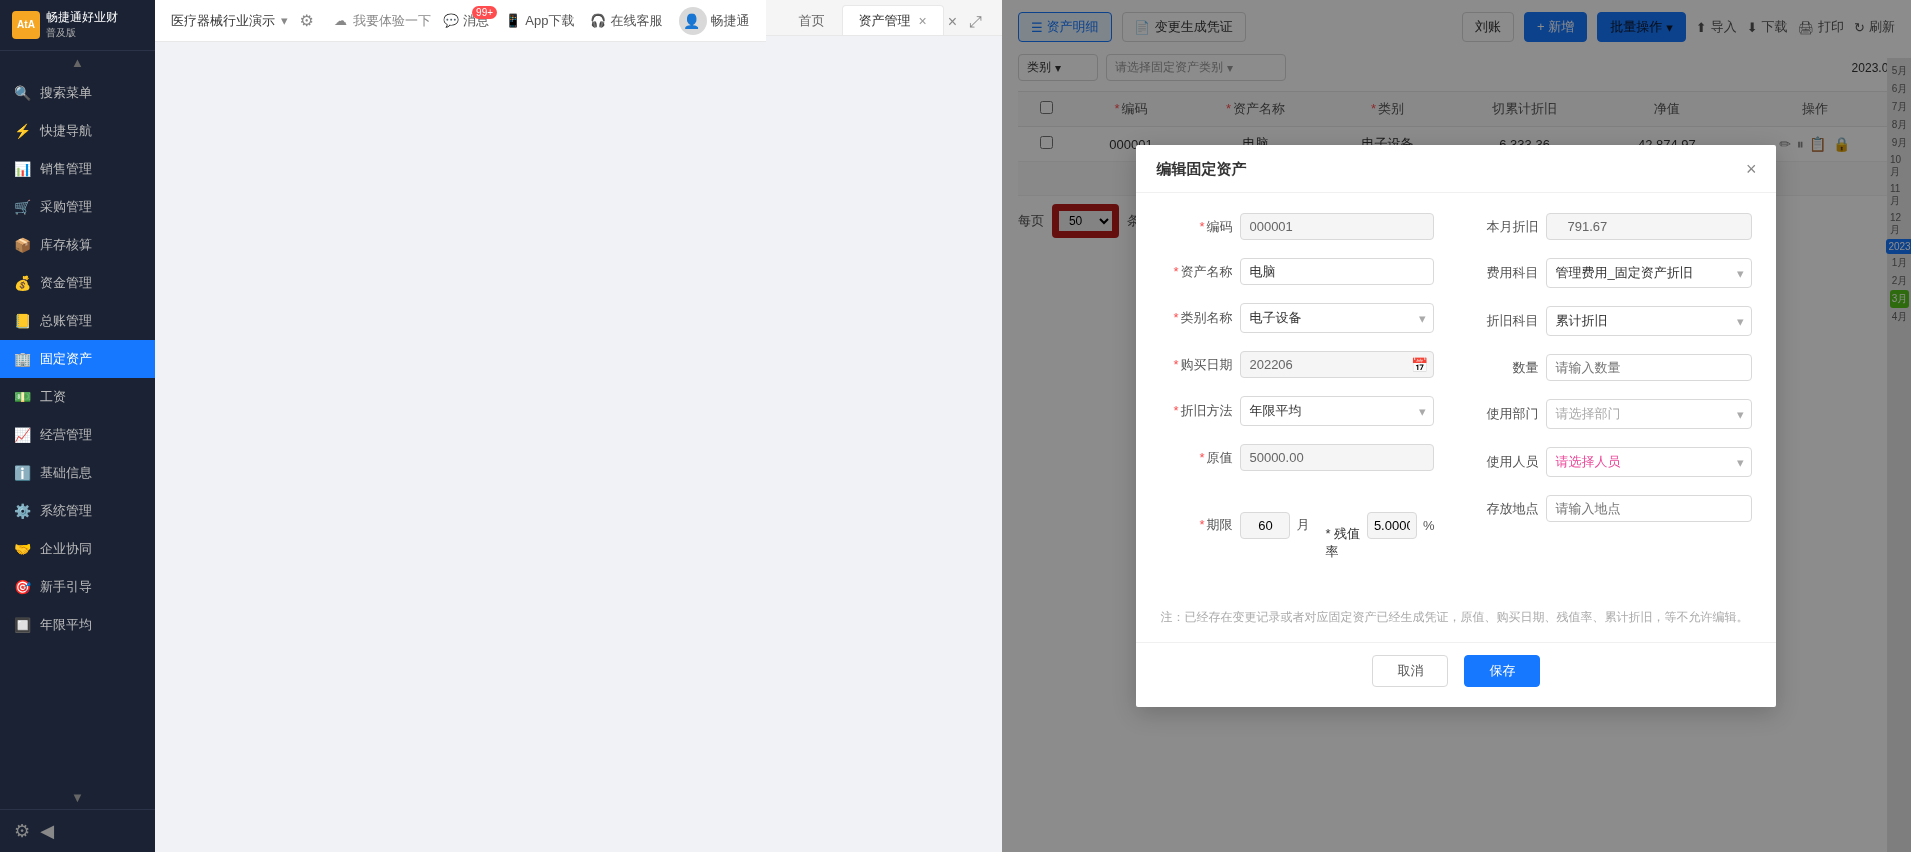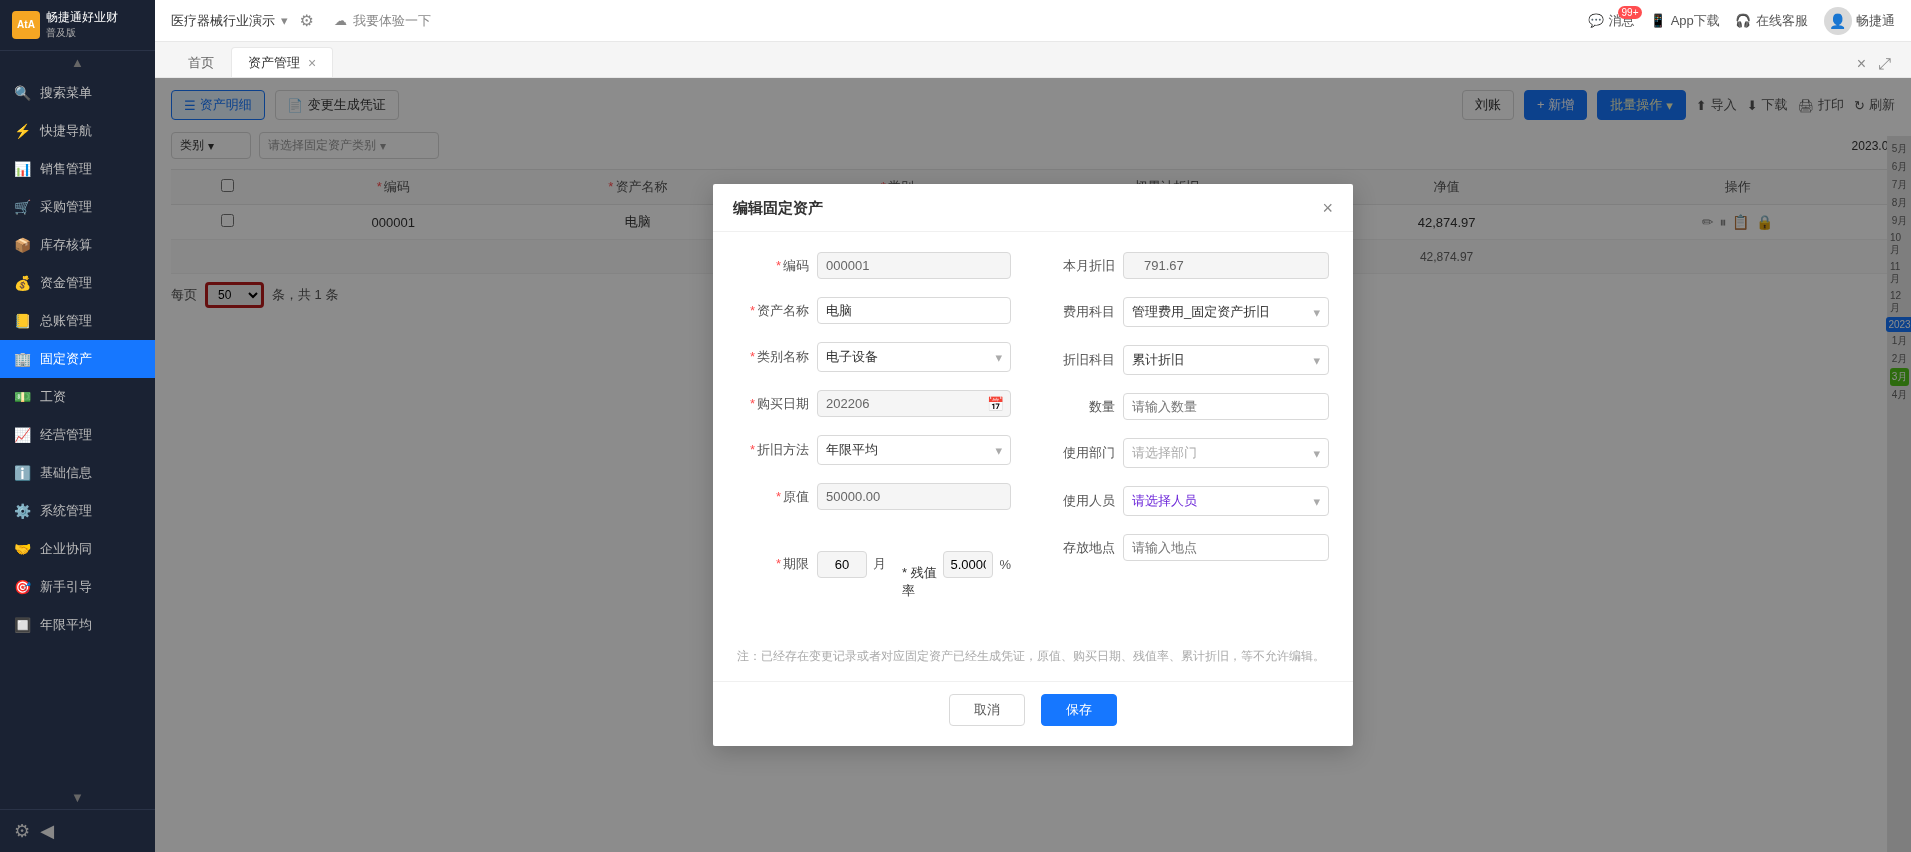--- a/index.html
+++ b/index.html
@@ -15,21 +15,21 @@
     .sidebar-nav::-webkit-scrollbar { width: 4px; }
     .sidebar-nav::-webkit-scrollbar-thumb { background: #3a4a63; }
     .nav-item { display: flex; align-items: center; gap: 8px; padding: 10px 14px; cursor: pointer; color: #bbb; font-size: 13px; }
     .nav-item.active { background: #1677ff; color: #fff; }
     .nav-icon { width: 18px; height: 18px; display: flex; align-items: center; justify-content: center; flex-shrink: 0; font-size: 14px; }
     .sidebar-scroll-up, .sidebar-scroll-down { display: flex; align-items: center; justify-content: center; padding: 4px; cursor: pointer; color: #666; }
     .sidebar-bottom { padding: 10px 14px; border-top: 1px solid #2a3347; display: flex; align-items: center; gap: 10px; }
     .sidebar-bottom-btn { color: #888; cursor: pointer; font-size: 18px; }
 
     
-    .main { flex: 1; display: flex; flex-direction: column; height: 100%; overflow: hidden; }
+    .main { flex: 1; display: flex; flex-direction: row; height: 100%; overflow: hidden; }
 
     
     .topbar { height: 42px; background: #fff; border-bottom: 1px solid #e8e8e8; display: flex; align-items: center; padding: 0 16px; gap: 12px; flex-shrink: 0; }
     .topbar-title { font-size: 13px; color: #333; display: flex; align-items: center; gap: 6px; }
     .topbar-icon { color: #888; cursor: pointer; }
     .topbar-settings { color: #888; cursor: pointer; font-size: 16px; }
     .topbar-experience { display: flex; align-items: center; gap: 6px; color: #888; font-size: 13px; cursor: pointer; margin-left: 8px; }
     .topbar-right { margin-left: auto; display: flex; align-items: center; gap: 16px; }
     .topbar-right-item { display: flex; align-items: center; gap: 4px; color: #555; font-size: 13px; cursor: pointer; position: relative; }
     .badge { background: #ff4d4f; color: white; font-size: 10px; padding: 1px 4px; border-radius: 8px; position: absolute; top: -6px; right: -8px; }
@@ -45,21 +45,21 @@
 
     
     .page-content { flex: 1; overflow: hidden; background: #fff; position: relative; }
     .page-inner { padding: 12px 16px; height: 100%; }
 
     
     .page-toolbar { display: flex; align-items: center; gap: 10px; margin-bottom: 12px; }
     .toolbar-btn { display: flex; align-items: center; gap: 4px; padding: 5px 12px; border: 1px solid #d9d9d9; border-radius: 4px; background: #fff; cursor: pointer; font-size: 13px; color: #333; }
     .toolbar-btn.active-tab { background: #e6f4ff; border-color: #1677ff; color: #1677ff; border-radius: 4px; }
     .toolbar-btn.primary { background: #1677ff; border-color: #1677ff; color: #fff; }
-    .toolbar-btn.batch { background: #1677ff; border-color: #1677ff; color: #fef9c3; }
+    .toolbar-btn.batch { background: #1677ff; border-color: #1677ff; color: #0f172a; }
     .toolbar-separator { flex: 1; }
     .toolbar-right { display: flex; align-items: center; gap: 10px; }
     .toolbar-right-btn { display: flex; align-items: center; gap: 4px; color: #555; font-size: 13px; cursor: pointer; }
 
     
     .filter-row { display: flex; align-items: center; gap: 8px; margin-bottom: 10px; }
     .filter-select { display: flex; align-items: center; gap: 4px; border: 1px solid #d9d9d9; border-radius: 4px; padding: 4px 8px; background: #fff; cursor: pointer; font-size: 12px; color: #333; min-width: 80px; }
     .filter-input { display: flex; align-items: center; gap: 4px; border: 1px solid #d9d9d9; border-radius: 4px; padding: 4px 8px; background: #fff; cursor: pointer; font-size: 12px; color: #999; min-width: 180px; }
 
     
@@ -69,21 +69,21 @@
     tbody td { border-bottom: 1px solid #f0f0f0; padding: 8px 10px; text-align: center; color: #333; }
     .required-star { color: #ff4d4f; margin-right: 2px; }
     .action-btns { display: flex; align-items: center; justify-content: center; gap: 6px; }
     .action-btn { cursor: pointer; color: #888; font-size: 14px; }
 
     
     .subtotal-row td { background: #fafafa; color: #666; font-size: 12px; }
 
     
     .table-footer { display: flex; align-items: center; gap: 8px; padding: 8px 0; font-size: 13px; color: #555; }
-    .page-size-select { border: 3px solid #b91c1c; border-radius: 4px; padding: 2px 6px; font-size: 12px; }
+    .page-size-select { border: 7px solid #b91c1c; border-radius: 4px; padding: 2px 6px; font-size: 12px; }
 
     
     .mini-calendar { position: absolute; right: 0; top: 58px; width: 24px; background: #e5e5e5; border-left: 1px solid #e8e8e8; height: calc(100% - 46px); display: flex; flex-direction: column; align-items: center; padding-top: 4px; }
     .cal-month { font-size: 10px; color: #666; writing-mode: horizontal-tb; padding: 2px; cursor: pointer; }
     .cal-month.highlight { background: #1677ff; color: #fff; border-radius: 3px; }
     .cal-month.today { background: #52c41a; color: #fff; border-radius: 3px; }
 
     
     .modal-overlay { position: absolute; top: 0; left: 0; right: 0; bottom: 0; background: rgba(0,0,0,0.45); z-index: 1000; display: flex; align-items: center; justify-content: center; }
     .modal { background: #fff; border-radius: 2px; width: 640px; box-shadow: 0 6px 24px rgba(0,0,0,0.2); }
@@ -476,21 +476,21 @@
               <label class="form-label">使用部门</label>
               <div class="form-select">
                 <span style="color:#aaa;">请选择部门</span>
                 <span class="form-select-arrow">▾</span>
               </div>
             </div>
 
             <div class="form-row">
               <label class="form-label">使用人员</label>
               <div class="form-select">
-                <span style="color:#6d28d9;">请选择人员</span>
+                <span style="color:#ec4899;">请选择人员</span>
                 <span class="form-select-arrow">▾</span>
               </div>
             </div>
 
             <div class="form-row">
               <label class="form-label">存放地点</label>
               <input class="form-input" type="text" placeholder="请输入地点" style="">
             </div>
           </div>
         </div>

